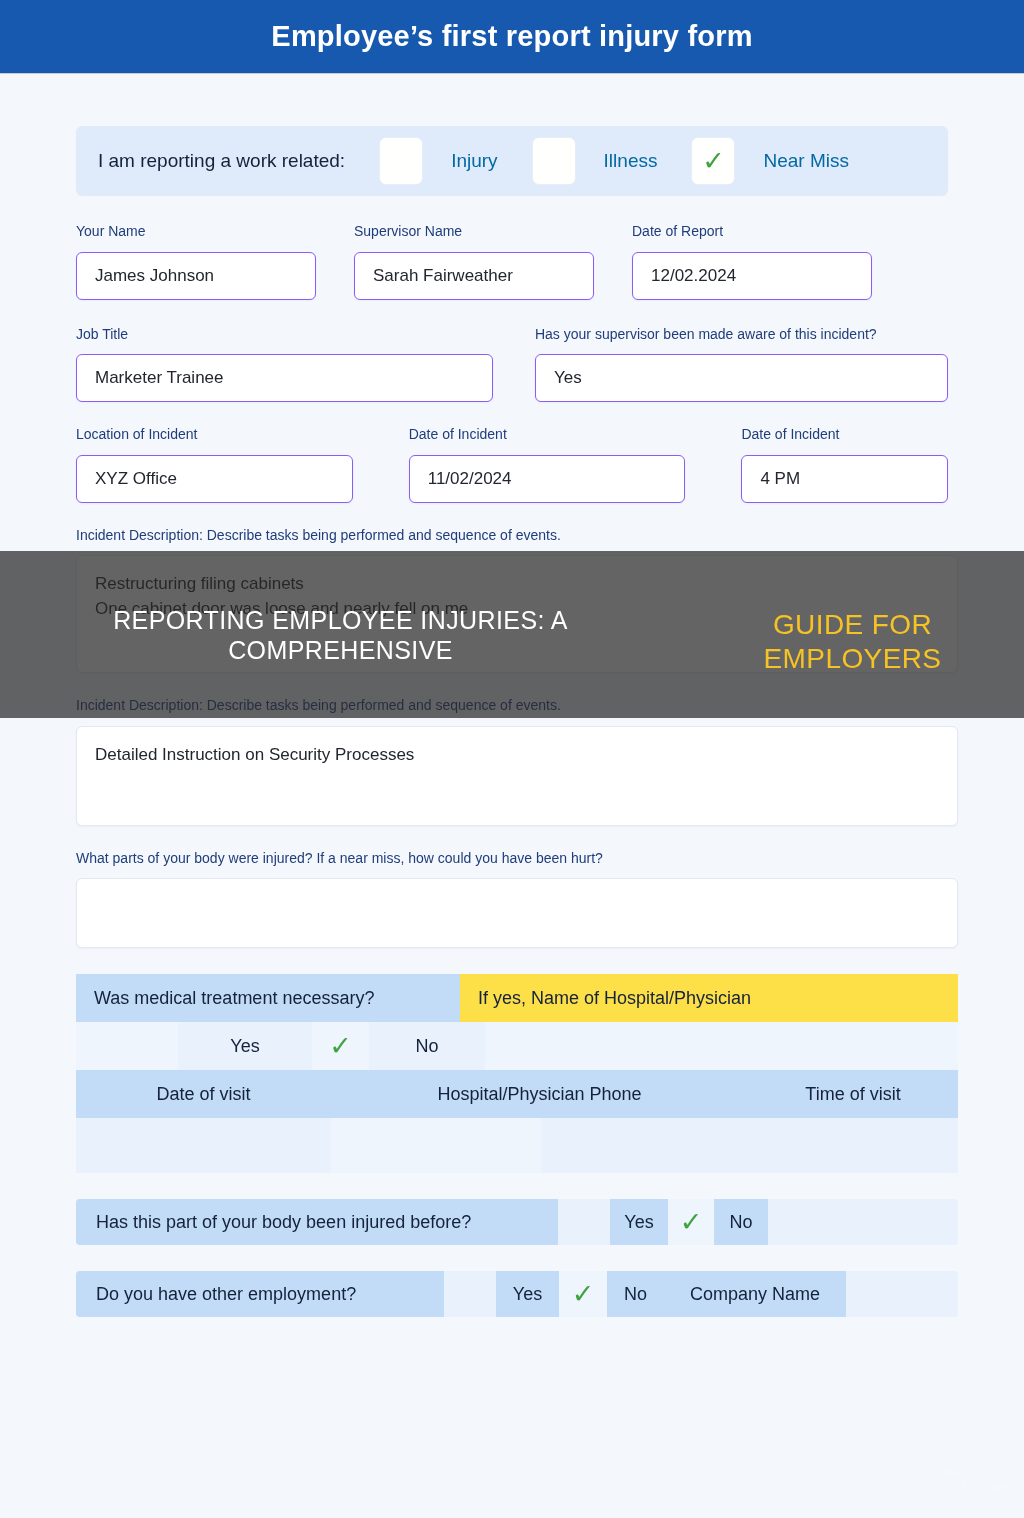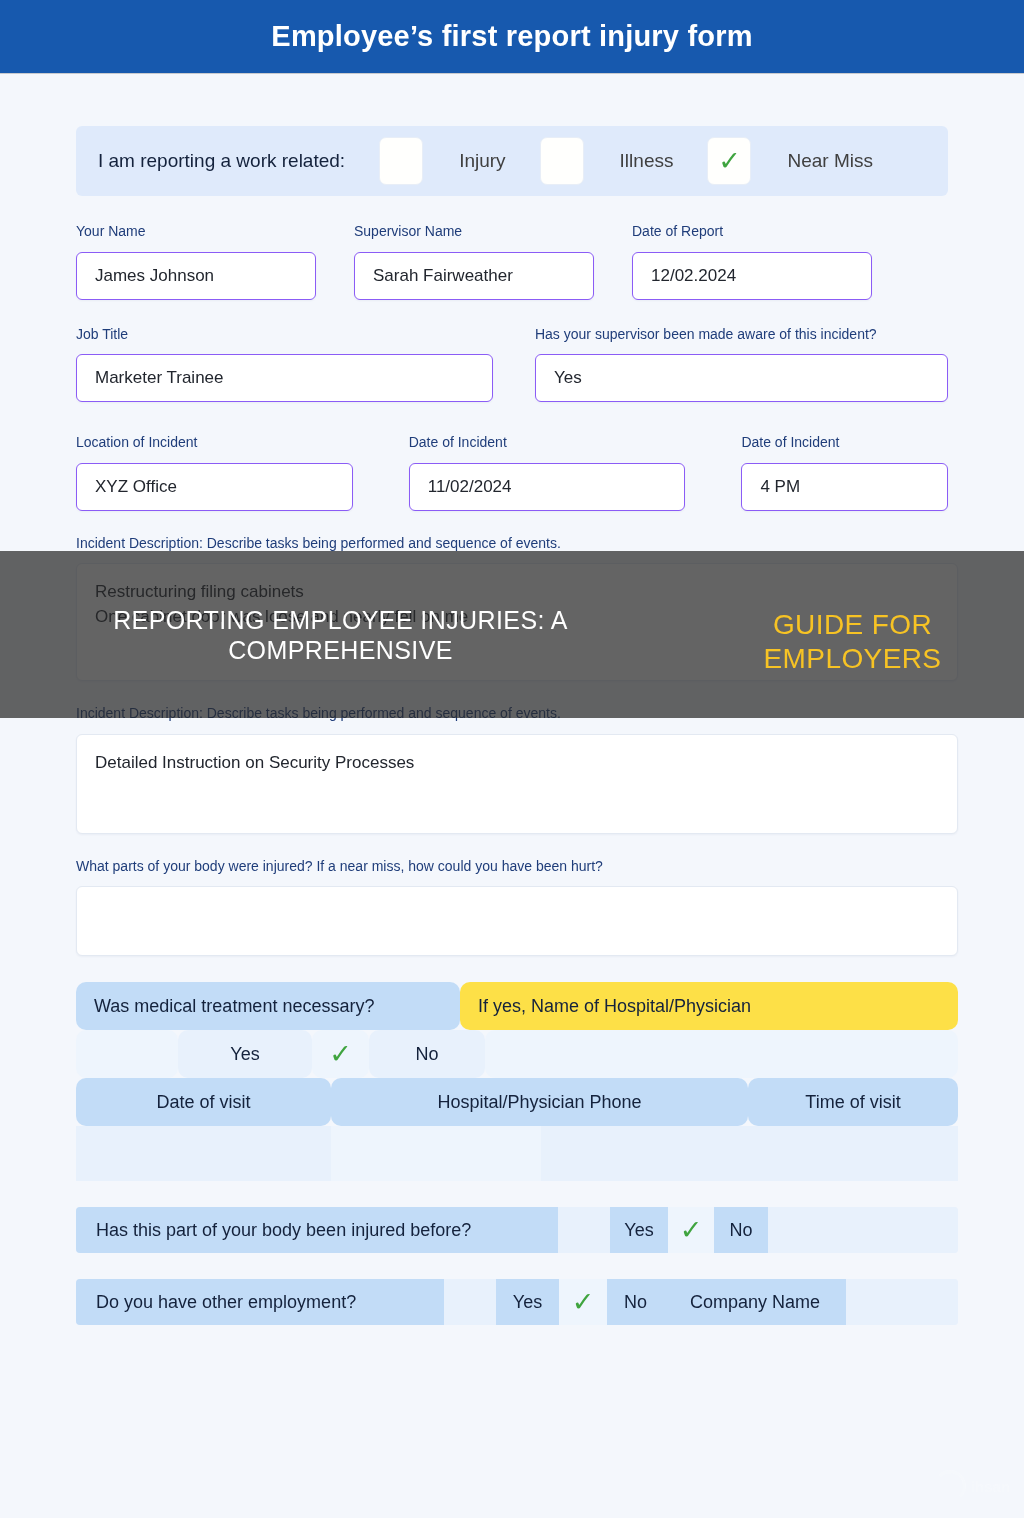--- a/index.html
+++ b/index.html
@@ -65,22 +65,22 @@
     background: #fffffd;
     border-radius: 7px;
     border: 1px solid #e8eef7;
     display: flex;
     align-items: center;
     justify-content: center;
     box-sizing: border-box;
   }
   .cb-text {
     font-size: 19px;
-    color: #404040;
-    margin-left: 36px;
+    color: #0369a1;
+    margin-left: 28px;
     white-space: nowrap;
   }
   .tick {
     color: #3fa43f;
     font-size: 27px;
     line-height: 1;
     font-weight: 500;
   }
 
   
@@ -118,21 +118,21 @@
     gap: 42px;
     margin-top: 26px;
     align-items: flex-end;
   }
   .row2 .cell-left { width: 422px; }
   .row2 .cell-right { width: 418px; }
 
   .row3b {
     display: flex;
     gap: 56px;
-    margin-top: 32px;
+    margin-top: 24px;
   }
   .row3b .c1 { width: 292px; }
   .row3b .c2 { width: 292px; }
   .row3b .c3 { width: 218px; }
 
   .full { width: 882px; }
 
   .blk { margin-top: 24px; }
 
   textarea.area, .area {
@@ -167,21 +167,21 @@
     padding: 0 18px;
     height: 42px;
   }
   .c-hdr-dark { background: #c2dcf7; }
   .c-hdr-mid  { background: #fde047; }
   .c-light    { background: #e8f1fc; }
   .c-lighter  { background: #eef5fd; }
   .c-center   { justify-content: center; }
 
   .row-tall { height: 48px; }
-  .row-tall .tcell { height: 48px; border-radius: 10px; }
+  .row-tall .tcell { height: 48px; }
   .row-xtall { height: 55px; }
   .row-xtall .tcell { height: 55px; }
 
   
   .qrow {
     display: flex;
     margin-top: 26px;
     width: 882px;
     background: #e8f1fc;
     border-radius: 4px;

